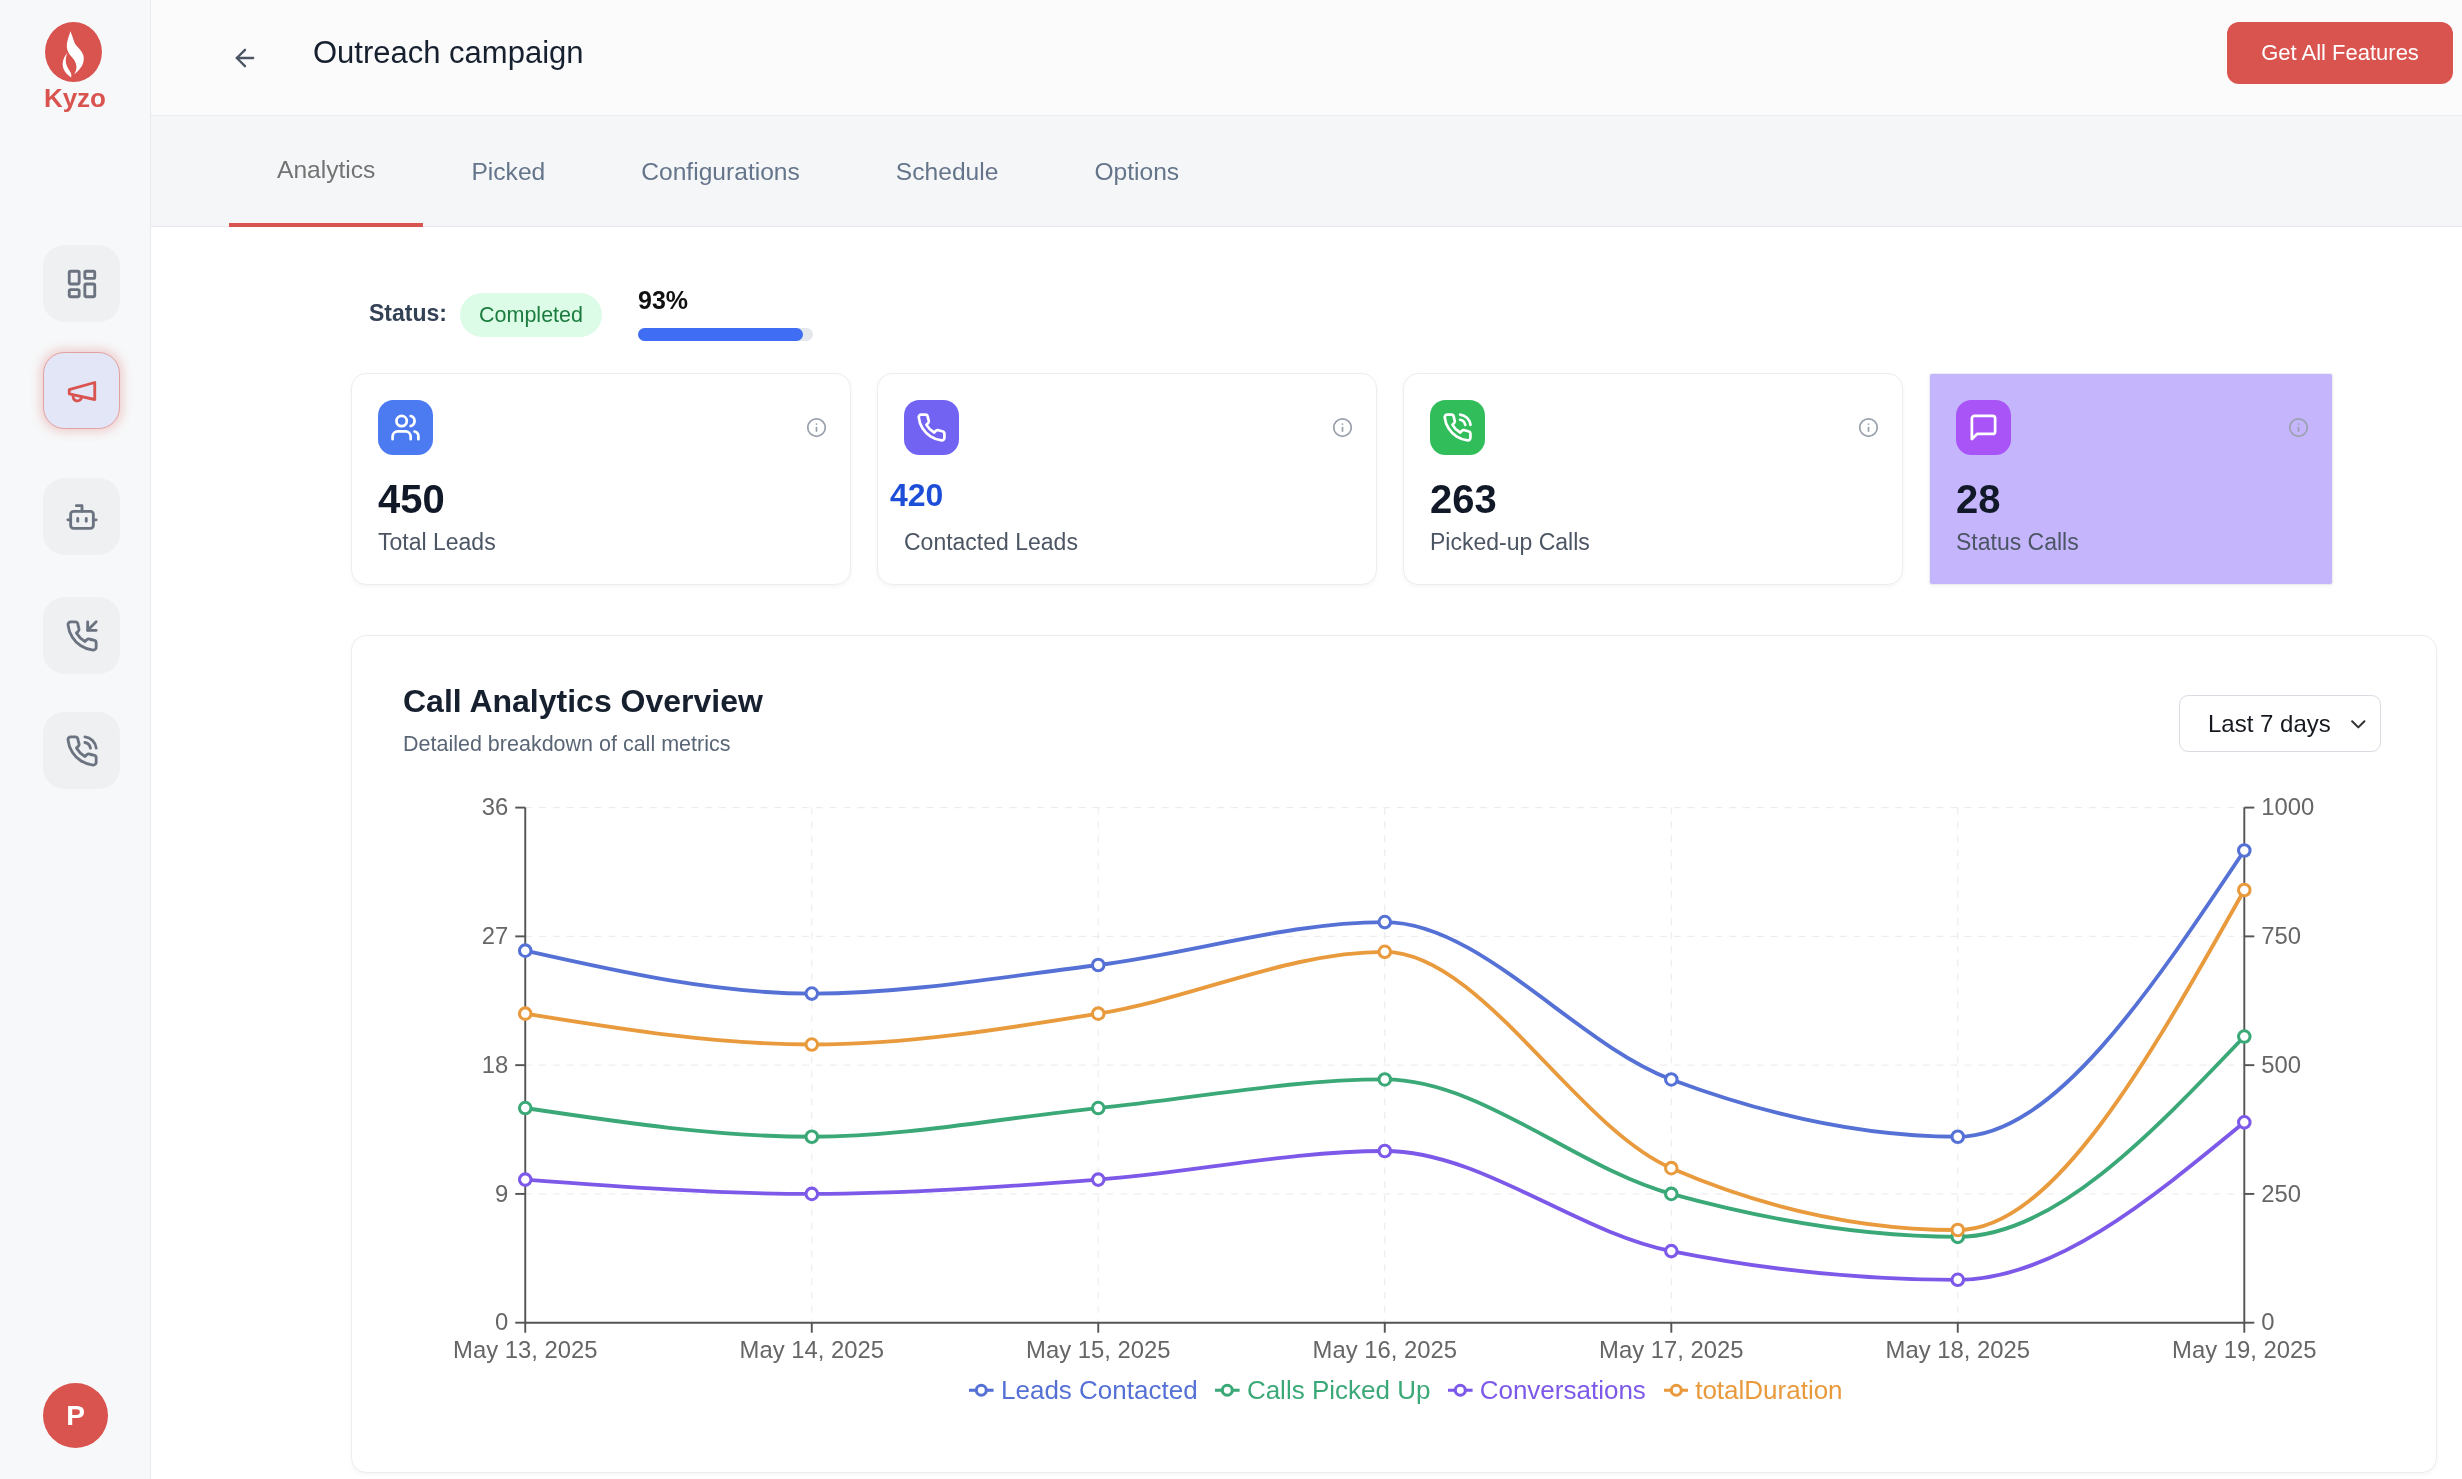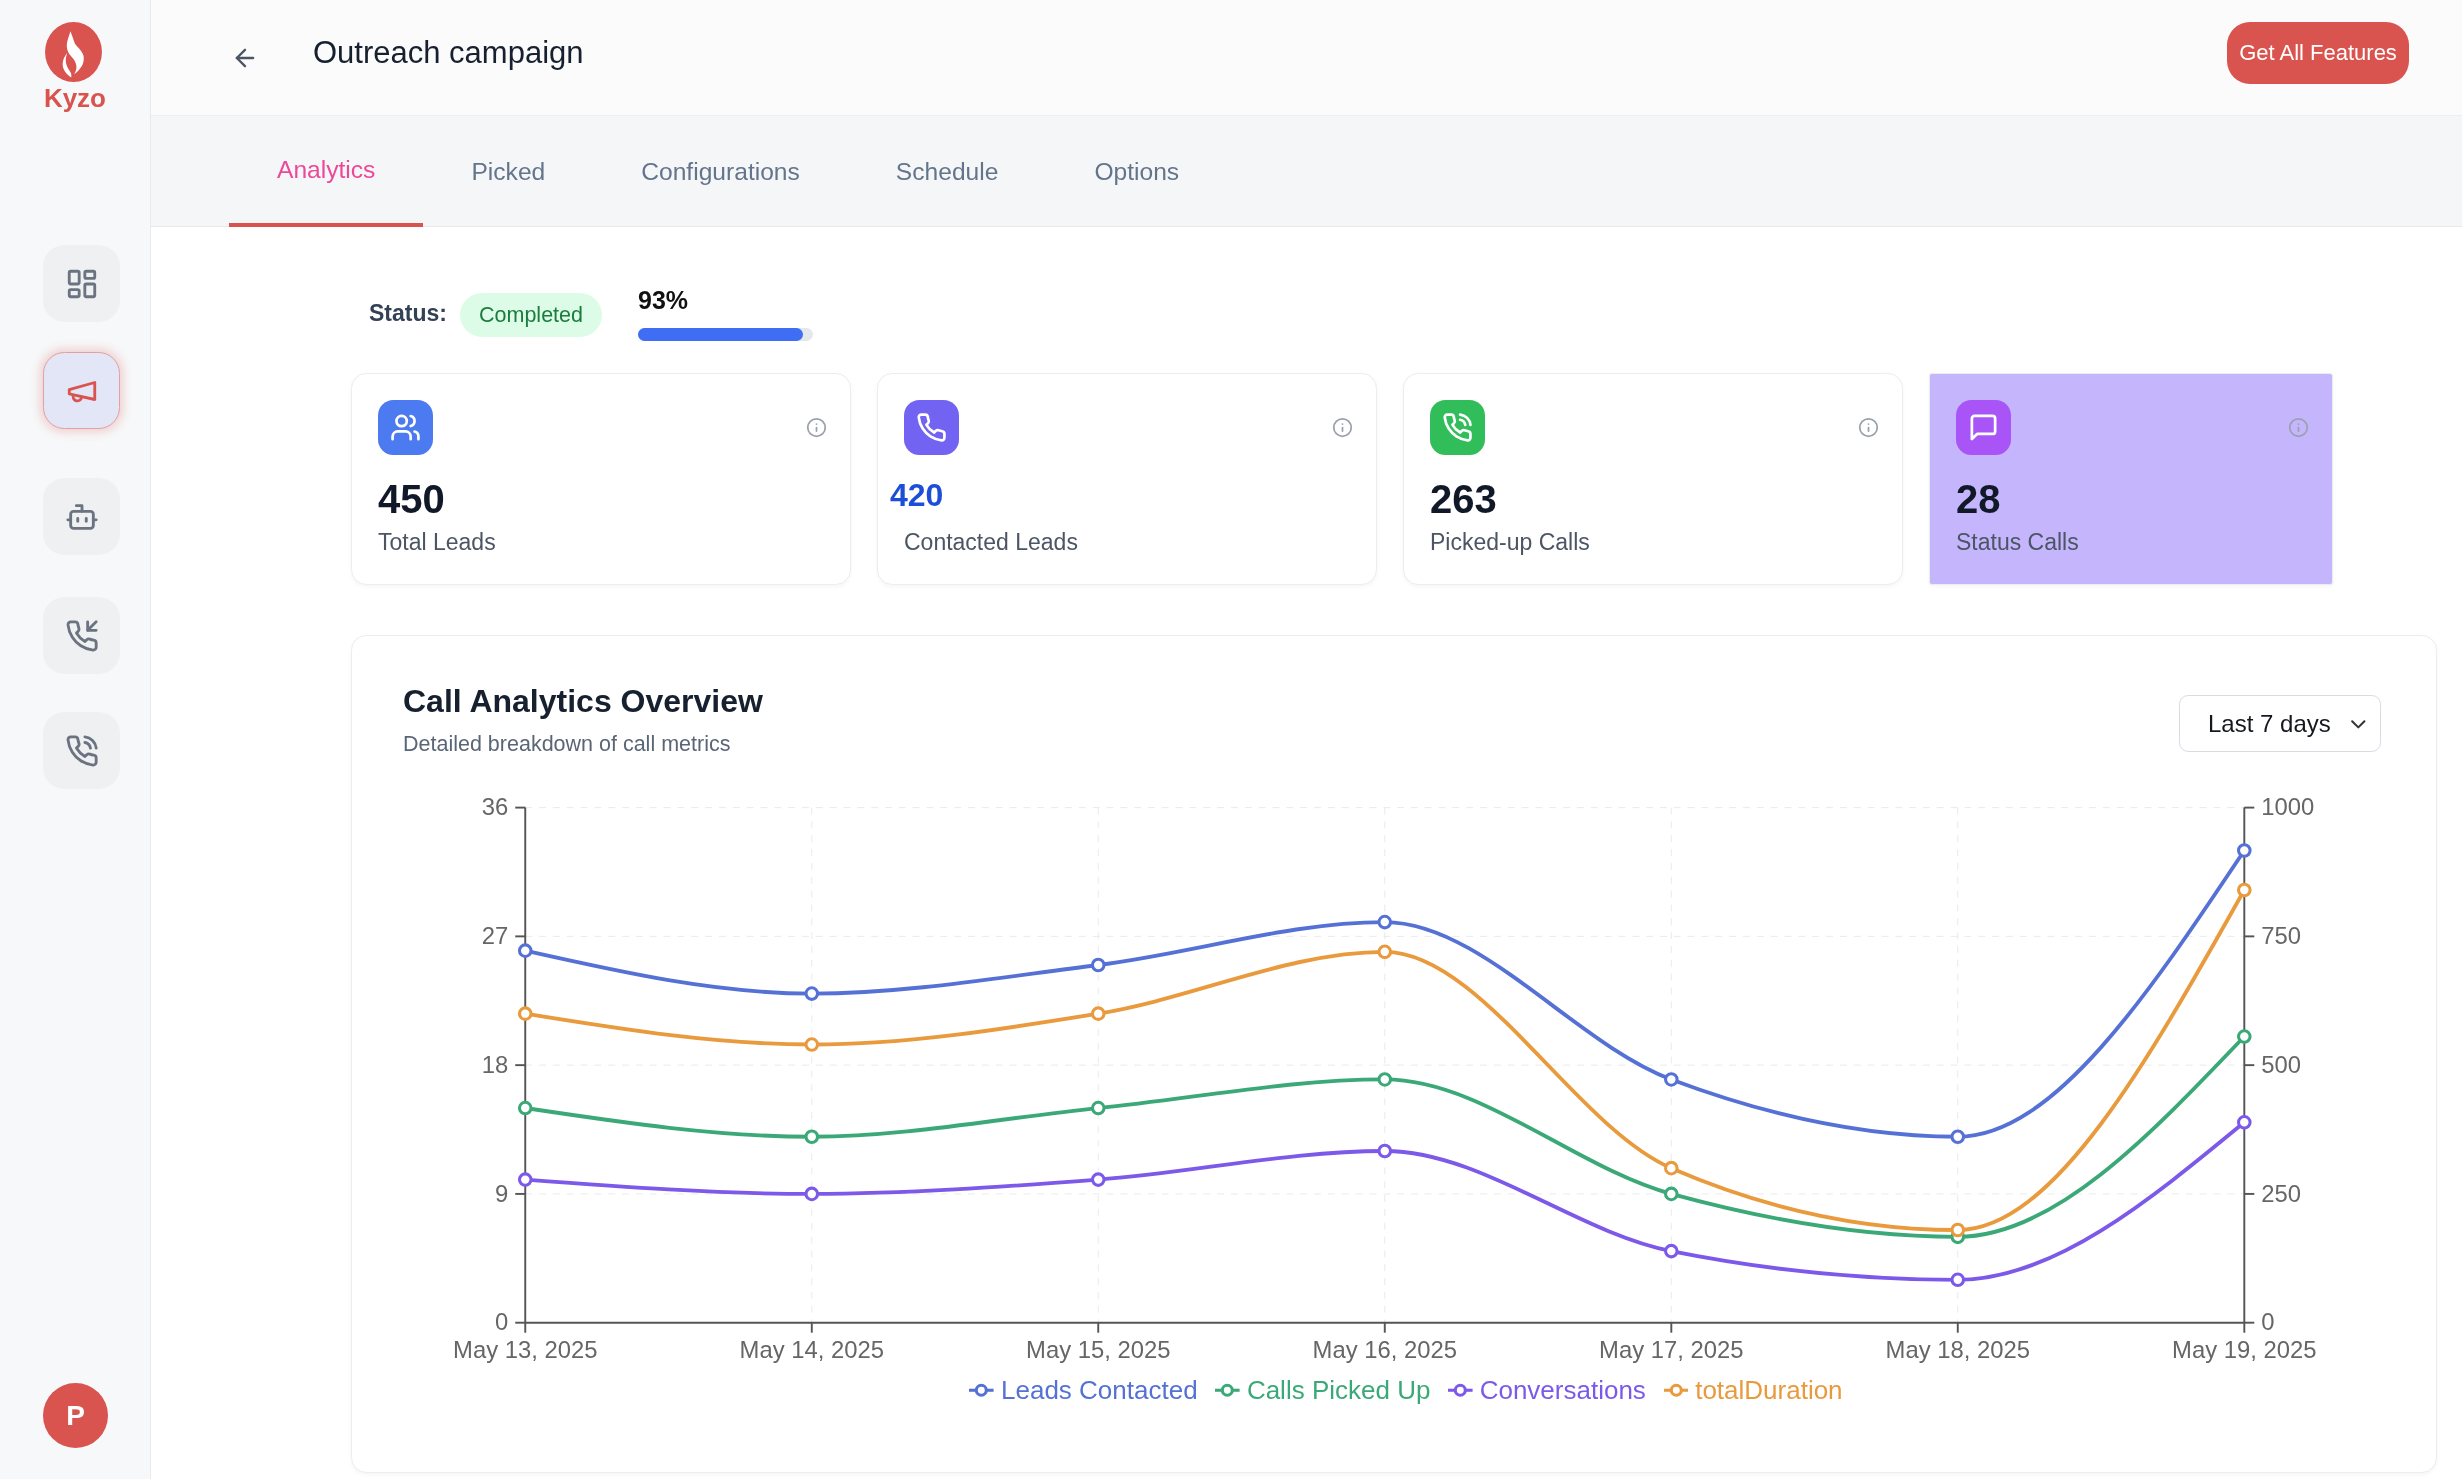--- a/index.html
+++ b/index.html
@@ -5,25 +5,25 @@
 </style></head>
 <body>
 <div style="position:relative;width:2462px;height:1480px">
 
 <div style="position:absolute;left:151px;top:0;width:2312px;height:116px;background:#fbfbfc;border-bottom:1.5px solid #eceef1"></div>
 <div style="position:absolute;left:231px;top:44px"><svg width="28" height="28" viewBox="0 0 24 24" fill="none" stroke="#4b5563" stroke-width="2" stroke-linecap="round" stroke-linejoin="round">
         <path d="m12 19-7-7 7-7"></path>
         <path d="M19 12H5"></path>
       </svg></div>
 <div style="position:absolute;left:313px;top:35px;font-size:31px;font-weight:500;color:#16202e">Outreach campaign</div>
-<div style="position:absolute;left:2227px;top:21.5px;width:182px;height:62px;background:#d9534f;border-radius:23px;display:flex;align-items:center;justify-content:center;color:#fff;font-size:22px">Get All Features</div>
+<div style="position:absolute;left:2227px;top:21.5px;width:226px;height:62px;background:#d9534f;border-radius:12px;display:flex;align-items:center;justify-content:center;color:#fff;font-size:22px">Get All Features</div>
 
 <div style="position:absolute;left:151px;top:116px;width:2312px;height:111px;background:#f5f6f7;border-bottom:1.5px solid #e7e9ec"></div>
 <div style="position:absolute;left:229px;top:116px;height:111px;display:flex;font-size:24.6px;color:#64748b">
-<div style="padding:0 48px;display:flex;align-items:center;color:#ec4899;border-bottom:4.6px solid #d9534f;height:111px">Analytics</div>
+<div style="padding:0 48px;display:flex;align-items:center;color:#737373;border-bottom:4.6px solid #d9534f;height:111px">Analytics</div>
 <div style="padding:0 48px;display:flex;align-items:center">Picked</div>
 <div style="padding:0 48px;display:flex;align-items:center">Configurations</div>
 <div style="padding:0 48px;display:flex;align-items:center">Schedule</div>
 <div style="padding:0 48px;display:flex;align-items:center">Options</div>
 </div>
 
 <div style="position:absolute;left:369px;top:300px;font-size:23px;font-weight:bold;color:#334155">Status:</div>
 <div style="position:absolute;left:460px;top:293px;width:142px;height:44px;background:#dcfce7;border-radius:22px;display:flex;align-items:center;justify-content:center;font-size:21.5px;color:#1c7c3f">Completed</div>
 <div style="position:absolute;left:638px;top:286px;font-size:25px;font-weight:bold;color:#111">93%</div>
 <div style="position:absolute;left:638px;top:328px;width:175px;height:13px;background:#e4e7ec;border-radius:7px"></div>

